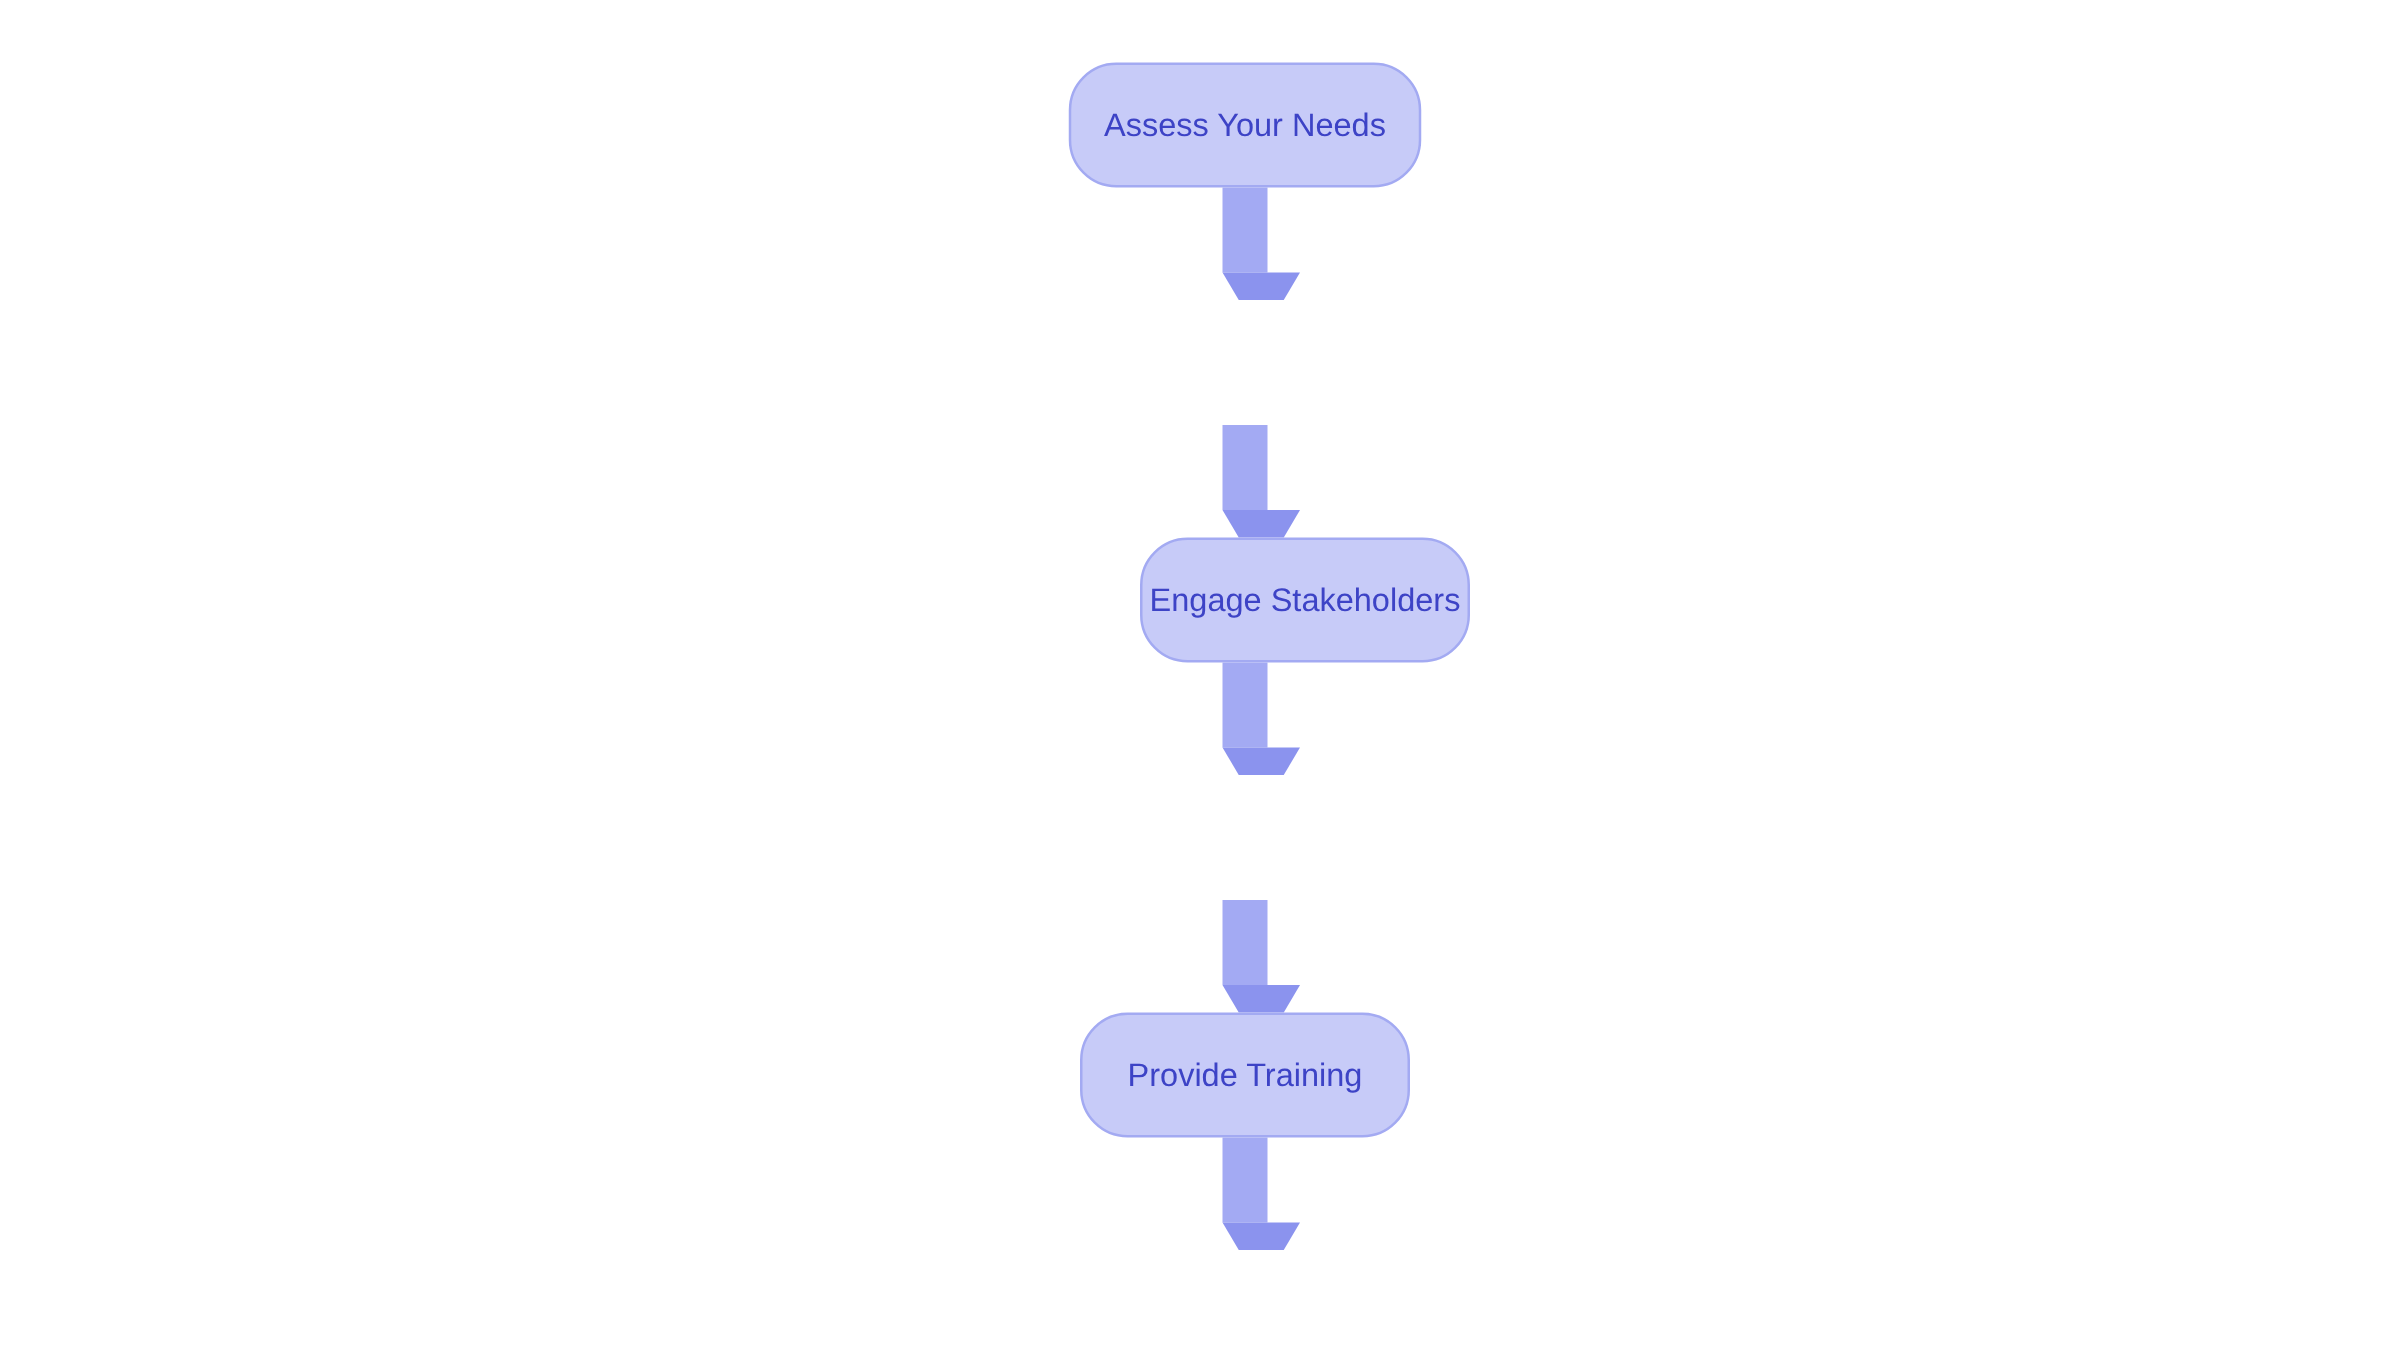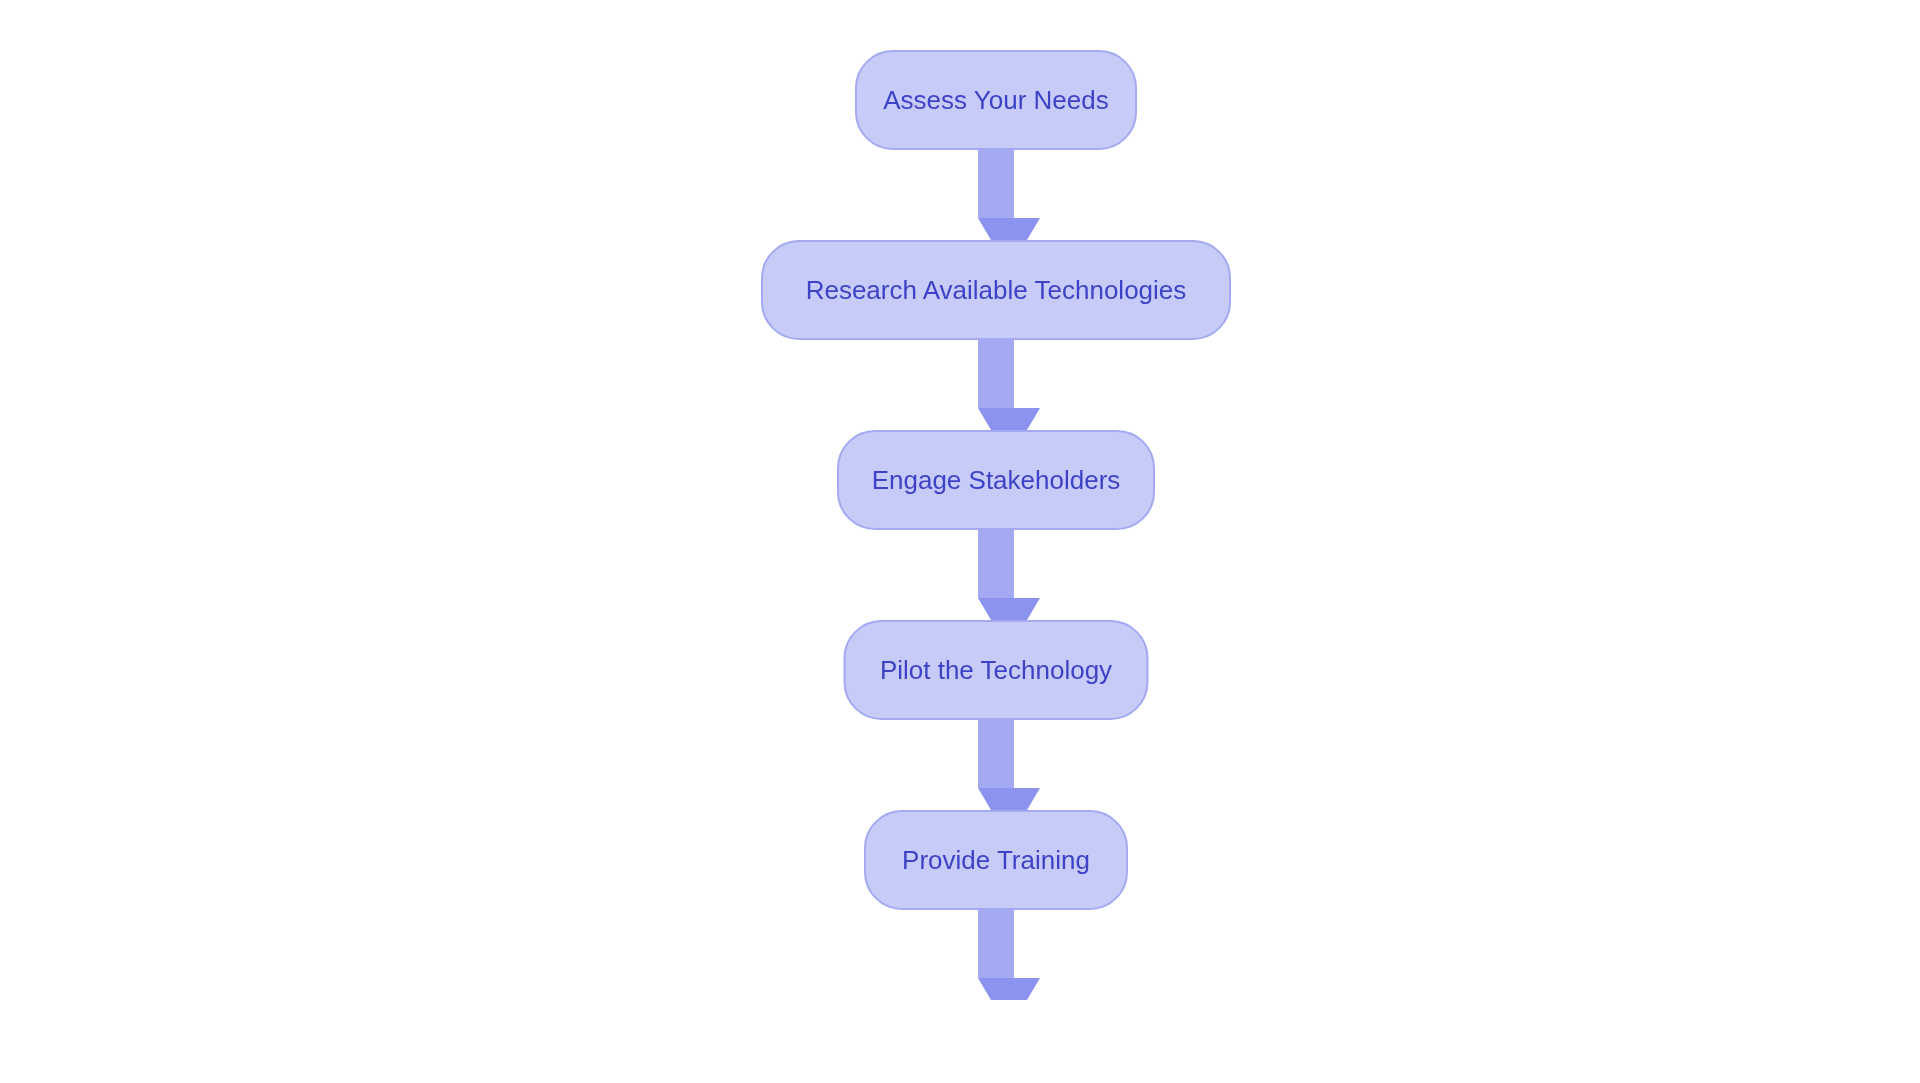--- a/index.html
+++ b/index.html
@@ -32,21 +32,21 @@
     border: 2px solid var(--node-border);
     display: flex;
     align-items: center;
     justify-content: center;
     font-size: 26px;
     color: var(--node-text);
     white-space: nowrap;
   }
   .n1 { top: 14px;  width: 282px; }
   .n2 { top: 204px; width: 470px; }
-  .n3 { top: 394px; width: 318px; }
+  .n3 { top: 394px; width: 264px; margin-left: 48px; }
   .n4 { top: 584px; width: 305px; }
   .n5 { top: 774px; width: 264px; align-items: center; }
   .n6 { top: 964px; width: 320px; }
 
   .connector {
     position: absolute;
     left: 50%;
     transform: translateX(-50%);
     width: 26px;
     height: 90px;
@@ -83,41 +83,35 @@
 
   <div class="node n1">
     <span>Assess Your Needs</span>
   </div>
 
   <div class="connector c1">
     <span class="line"></span>
     <span class="head"></span>
   </div>
 
-  <div class="node n2">
-    <span>Research Available Technologies</span>
-  </div>
 
   <div class="connector c2">
     <span class="line"></span>
     <span class="head"></span>
   </div>
 
   <div class="node n3">
     <span>Engage Stakeholders</span>
   </div>
 
   <div class="connector c3">
     <span class="line"></span>
     <span class="head"></span>
   </div>
 
-  <div class="node n4">
-    <span>Pilot the Technology</span>
-  </div>
 
   <div class="connector c4">
     <span class="line"></span>
     <span class="head"></span>
   </div>
 
   <div class="node n5">
     <span>Provide Training</span>
   </div>
 

